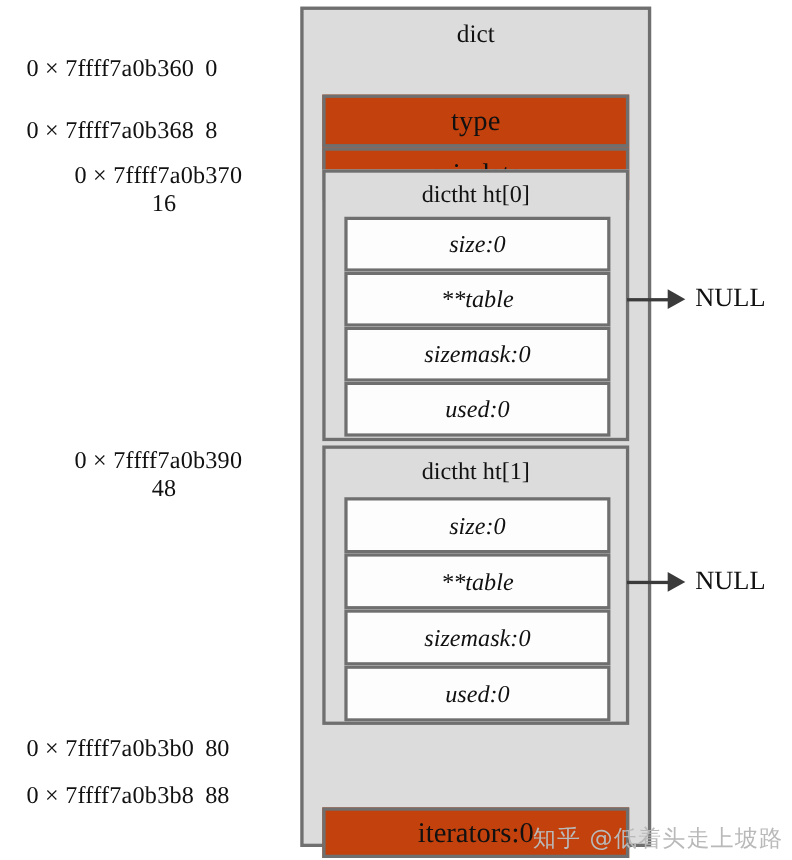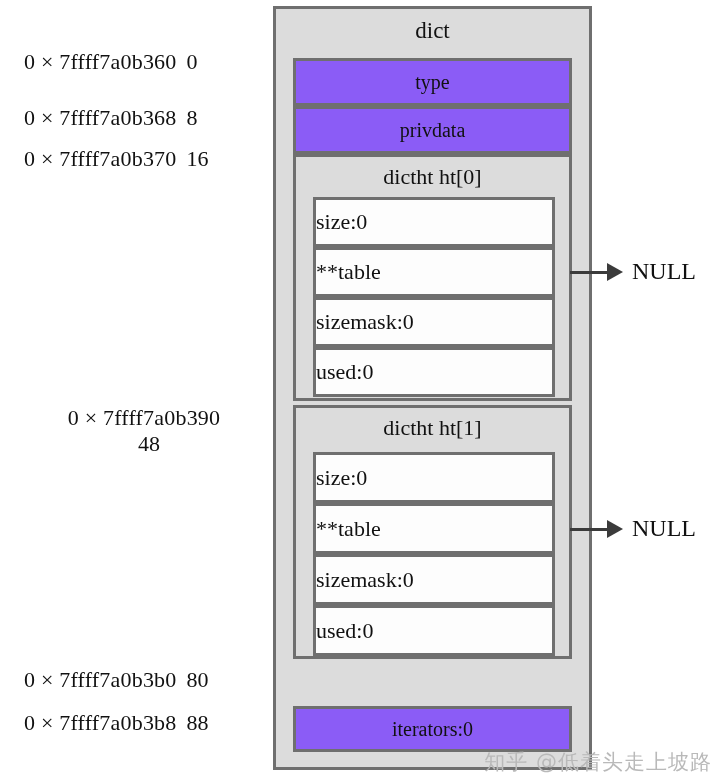--- a/index.html
+++ b/index.html
@@ -56,27 +56,28 @@
     width: 100%;
     text-align: center;
     font-size: 23px;
     line-height: 40px;
   }
 
   
   .field {
     position: absolute;
     box-sizing: border-box;
-    background: #8b5cf6;
+    background: #c2410c;
     border: 3px solid #6f6f6f;
     display: flex;
     align-items: center;
     justify-content: center;
-    font-size: 20px;
+    font-size: 26px;
     color: #111111;
+    margin-top: 28px;
   }
 
   
   .ht-group {
     position: absolute;
     box-sizing: border-box;
     background: #dcdcdc;
     border: 3px solid #6f6f6f;
   }
   .ht-title {
@@ -91,21 +92,23 @@
   }
   .ht-field {
     position: absolute;
     left: 17px;
     width: 242px;
     box-sizing: border-box;
     background: #fdfdfd;
     border: 3px solid #6f6f6f;
     display: flex;
     align-items: center;
-    font-size: 22px;
+    justify-content: center;
+    font-size: 22px;
+    font-style: italic;
   }
 
   
   .null-arrow {
     position: absolute;
     height: 16px;
     display: flex;
     align-items: center;
   }
   .null-line {
@@ -145,21 +148,21 @@
 <body>
 
 <div class="addr-row" style="top:49px;">
   <span class="addr-hex">0 × 7ffff7a0b360</span>
   <span class="addr-off">0</span>
 </div>
 <div class="addr-row" style="top:105px;">
   <span class="addr-hex">0 × 7ffff7a0b368</span>
   <span class="addr-off">8</span>
 </div>
-<div class="addr-row" style="top:146px;">
+<div class="addr-row" style="top:146px;flex-direction:column;">
   <span class="addr-hex">0 × 7ffff7a0b370</span>
   <span class="addr-off">16</span>
 </div>
 <div class="addr-row" style="top:405px;flex-direction:column;">
   <span class="addr-hex">0 × 7ffff7a0b390</span>
   <span class="addr-off">48</span>
 </div>
 <div class="addr-row" style="top:667px;">
   <span class="addr-hex">0 × 7ffff7a0b3b0</span>
   <span class="addr-off">80</span>

